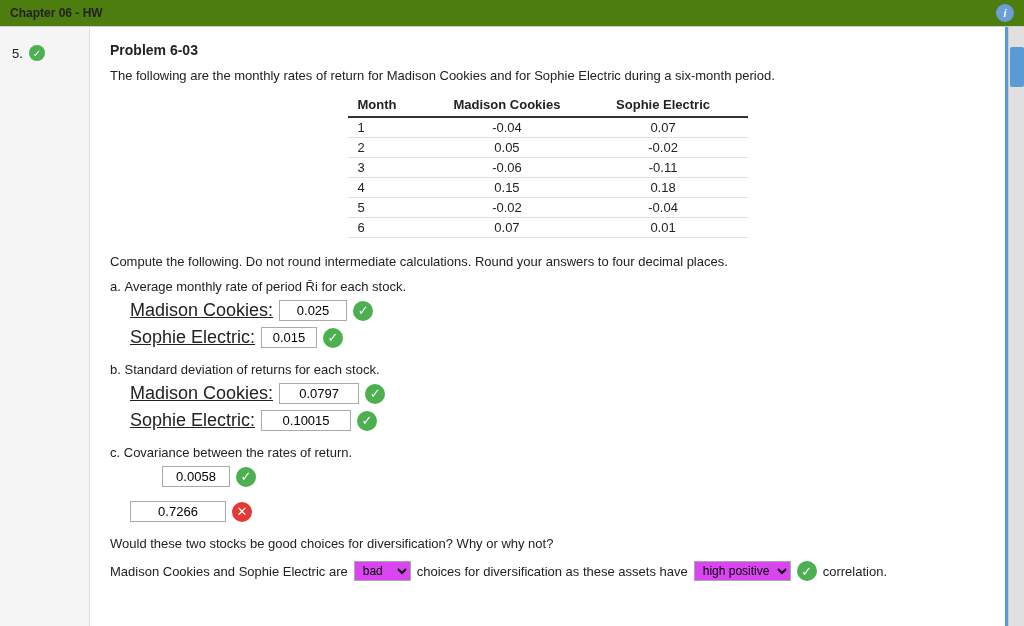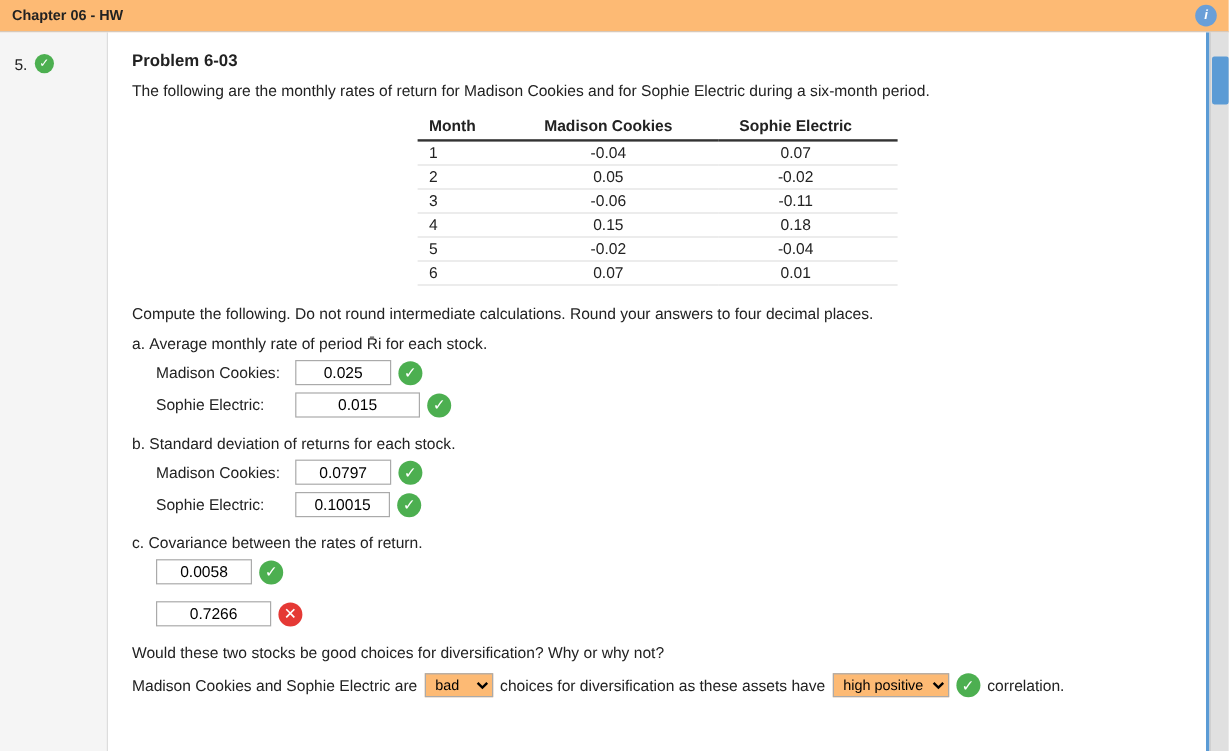--- a/index.html
+++ b/index.html
@@ -10,21 +10,21 @@
       color: #222;
     }
     .window {
       width: 1024px;
       min-height: 626px;
       background: #fff;
       display: flex;
       flex-direction: column;
     }
     .title-bar {
-      background: #fdba74;
+      background: #4d7c0f;
       border-bottom: 1px solid #ccc;
       padding: 4px 10px;
       font-size: 12px;
       font-weight: bold;
       display: flex;
       align-items: center;
       justify-content: space-between;
     }
     .info-icon {
       width: 18px;
@@ -132,22 +132,23 @@
       font-weight: normal;
     }
     .input-row {
       display: flex;
       align-items: center;
       gap: 6px;
       margin-bottom: 6px;
       margin-left: 20px;
     }
     .input-label {
-      font-size: 13px;
+      font-size: 18px;
       min-width: 110px;
+      text-decoration: underline;
     }
     .answer-input {
       border: 1px solid #aaa;
       padding: 2px 6px;
       font-size: 13px;
       text-align: center;
       background: #fff;
     }
     .check-green {
       width: 20px;
@@ -185,21 +186,21 @@
       align-items: center;
       gap: 6px;
       flex-wrap: wrap;
       font-size: 13px;
       margin-top: 10px;
     }
     select.inline-select {
       font-size: 12px;
       padding: 1px 4px;
       border: 1px solid #aaa;
-      background: #fdba74;
+      background: #d946ef;
     }
     .right-scroll {
       width: 16px;
       background: #e0e0e0;
       border-left: 1px solid #ccc;
       display: flex;
       flex-direction: column;
       align-items: center;
     }
     .scroll-thumb {
@@ -279,54 +280,54 @@
 
       <div class="instructions">Compute the following. Do not round intermediate calculations. Round your answers to four decimal places.</div>
 
       <div class="part">
         <div class="part-label">
           <span>a.</span>
           <span>Average monthly rate of period R̄i for each stock.</span>
         </div>
         <div class="input-row">
           <span class="input-label">Madison Cookies:</span>
-          <input class="answer-input" type="text" style="width: 80px;" value="0.025">
+          <input class="answer-input" type="text" style="width: 68px;" value="0.025">
           <div class="check-green">✓</div>
         </div>
         <div class="input-row">
           <span class="input-label">Sophie Electric:</span>
-          <input class="answer-input" type="text" style="width: 104px;" value="0.015">
+          <input class="answer-input" type="text" style="width: 56px;" value="0.015">
           <div class="check-green">✓</div>
         </div>
       </div>
 
       <div class="part">
         <div class="part-label">
           <span>b.</span>
           <span>Standard deviation of returns for each stock.</span>
         </div>
         <div class="input-row">
           <span class="input-label">Madison Cookies:</span>
           <input class="answer-input" type="text" style="width: 80px;" value="0.0797">
           <div class="check-green">✓</div>
         </div>
         <div class="input-row">
           <span class="input-label">Sophie Electric:</span>
-          <input class="answer-input" type="text" style="width: 79px;" value="0.10015">
+          <input class="answer-input" type="text" style="width: 90px;" value="0.10015">
           <div class="check-green">✓</div>
         </div>
       </div>
 
       <div class="part">
         <div class="part-label">
           <span>c.</span>
           <span>Covariance between the rates of return.</span>
         </div>
         <div class="inline-input-row">
-          <input class="answer-input" type="text" style="width: 80px;" value="0.0058">
+          <input class="answer-input" type="text" style="width: 68px; margin-left: 32px;" value="0.0058">
           <div class="check-green">✓</div>
         </div>
       </div>
 
       <div class="part">
         <div class="inline-input-row">
           <input class="answer-input" type="text" style="width: 96px;" value="0.7266">
           <div class="check-red">✕</div>
         </div>
       </div>

